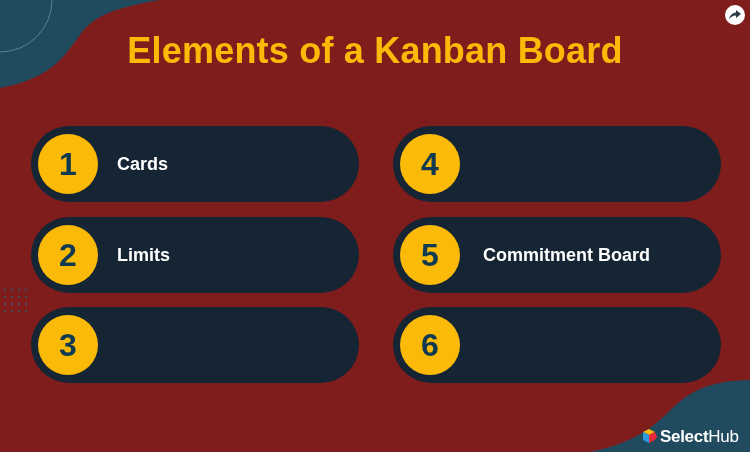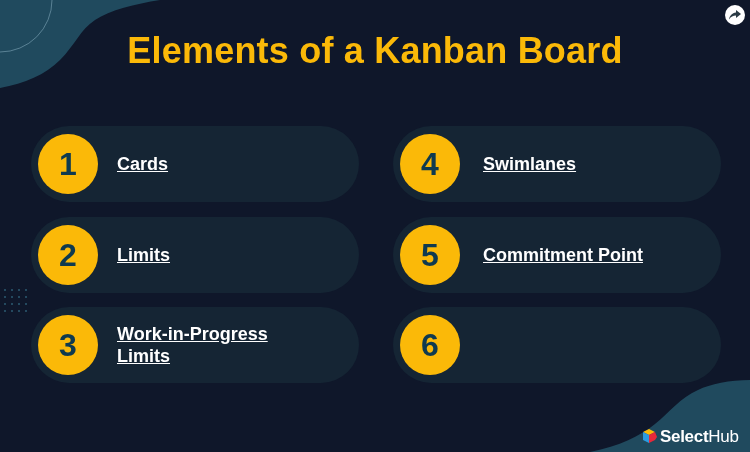--- a/index.html
+++ b/index.html
@@ -1,23 +1,23 @@
 <!DOCTYPE html>
 <html><head>
 <meta charset="utf-8">
 <style>
   html,body{margin:0;padding:0;}
   body{width:750px;height:452px;overflow:hidden;background:#03344b;font-family:"Liberation Sans","DejaVu Sans",sans-serif;}
-  .canvas{position:relative;width:750px;height:452px;overflow:hidden;background:#0f172a;}
+  .canvas{position:relative;width:750px;height:452px;overflow:hidden;background:#7f1d1d;}
   .blob{position:absolute;}
   .title{position:absolute;left:0;top:30px;width:750px;text-align:center;color:#fbb908;font-weight:bold;font-size:36px;letter-spacing:0.2px;}
   .share{position:absolute;left:725px;top:5px;width:20px;height:20px;border-radius:50%;background:#ffffff;display:flex;align-items:center;justify-content:center;cursor:pointer;}
   .card{position:absolute;width:328px;height:76px;border-radius:38px;background:#152534;}
   .circle{position:absolute;left:7px;top:8px;width:60px;height:60px;border-radius:50%;background:#fbb908;color:#0f3a4f;font-weight:bold;font-size:32px;display:flex;align-items:center;justify-content:center;}
-  .label{position:absolute;left:86px;top:0;height:76px;display:flex;align-items:center;color:#ffffff;font-weight:bold;font-size:18px;line-height:22px;width:230px;text-decoration:underline;}
+  .label{position:absolute;left:86px;top:0;height:76px;display:flex;align-items:center;color:#ffffff;font-weight:bold;font-size:18px;line-height:22px;width:230px;}
   .dots{position:absolute;left:4px;top:289px;width:26px;height:26px;}
   .dots span{position:absolute;width:2px;height:2px;background:#2c5b72;border-radius:1px;}
   .logo{position:absolute;left:641px;top:427px;display:flex;align-items:center;}
   .logo-text{color:#ffffff;font-size:17px;font-weight:bold;letter-spacing:-0.3px;text-align:center;}
   .logo-text .hub{font-weight:normal;}
 </style>
 </head>
 <body>
 
 <div class="canvas">
@@ -61,30 +61,28 @@
   <div class="card" style="left:31px;top:126px">
     <div class="circle">1</div>
     <div class="label">Cards</div>
   </div>
   <div class="card" style="left:31px;top:217px">
     <div class="circle">2</div>
     <div class="label">Limits</div>
   </div>
   <div class="card" style="left:31px;top:307px">
     <div class="circle">3</div>
-    <div class="label" style="width:170px">Work-in-Progress Limits</div>
   </div>
 
   <div class="card" style="left:393px;top:126px">
     <div class="circle">4</div>
-    <div class="label" style="left:90px">Swimlanes</div>
   </div>
   <div class="card" style="left:393px;top:217px">
     <div class="circle">5</div>
-    <div class="label" style="left:90px">Commitment Point</div>
+    <div class="label" style="left:90px">Commitment Board</div>
   </div>
   <div class="card" style="left:393px;top:307px">
     <div class="circle">6</div>
   </div>
 
   <div class="logo">
     <svg width="16" height="18" viewBox="0 0 16 18" style="margin-right:3px">
       <polygon points="2,4 8,1 14,4 8,7" fill="#fbb908"></polygon>
       <polygon points="2,4 8,7 8,15 2,12" fill="#2b9be0"></polygon>
       <polygon points="8,7 14,4 16,9 14,12 8,15" fill="#e8283a"></polygon>

